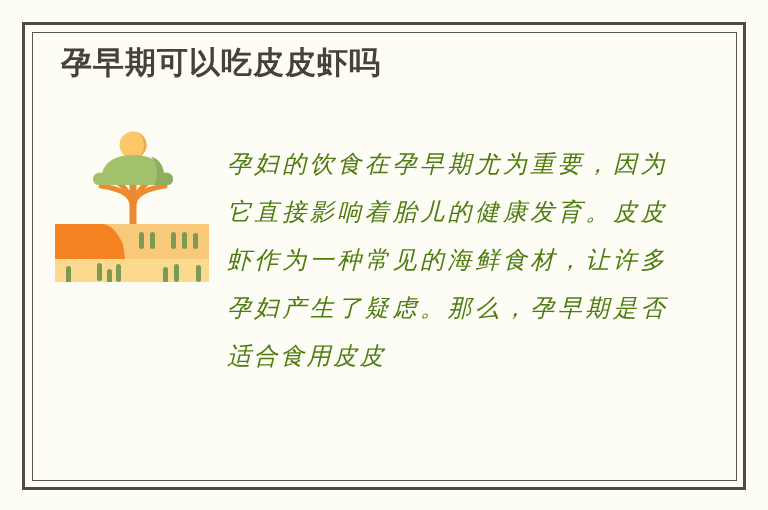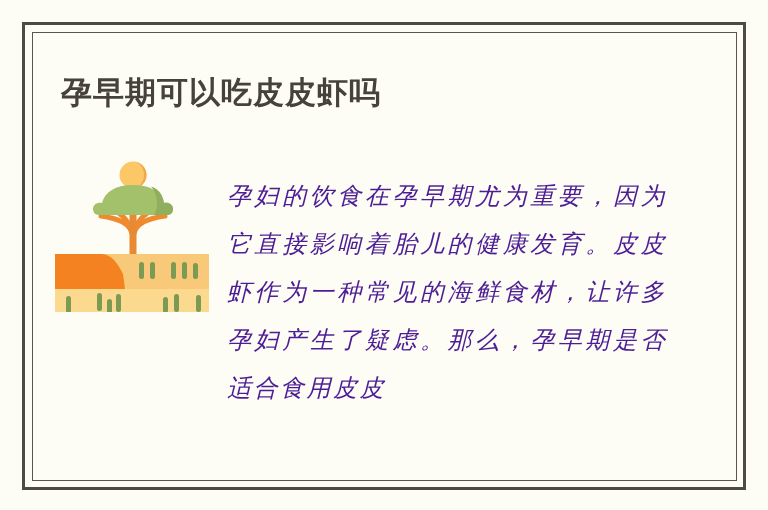--- a/index.html
+++ b/index.html
@@ -40,21 +40,21 @@
     top: 32px;
     width: 705px;
     height: 449px;
     border: 1px solid #5A5648;
     box-sizing: border-box;
   }
 
   .content {
     position: absolute;
     left: 32px;
-    top: 44px;
+    top: 14px;
     width: 705px;
     height: 449px;
     box-sizing: border-box;
   }
 
   .article-title {
     position: absolute;
     left: 29px;
     top: 30px;
     font-size: 31px;
@@ -79,24 +79,24 @@
     width: 158px;
     height: 168px;
   }
 
   
   .article-body {
     position: absolute;
     left: 195px;
     top: 128px;
     width: 440px;
-    font-family: Liberation Sans, sans-serif;
+    font-family: Liberation Mono, monospace;
     font-size: 24px;
     line-height: 48px;
-    color: #4c1d95;
+    color: #4d7c0f;
     letter-spacing: 2.5px;
     text-align: justify;
     font-style: italic;
   }
 </style>
 </head>
 <body>
 
 <div class="page">
 

